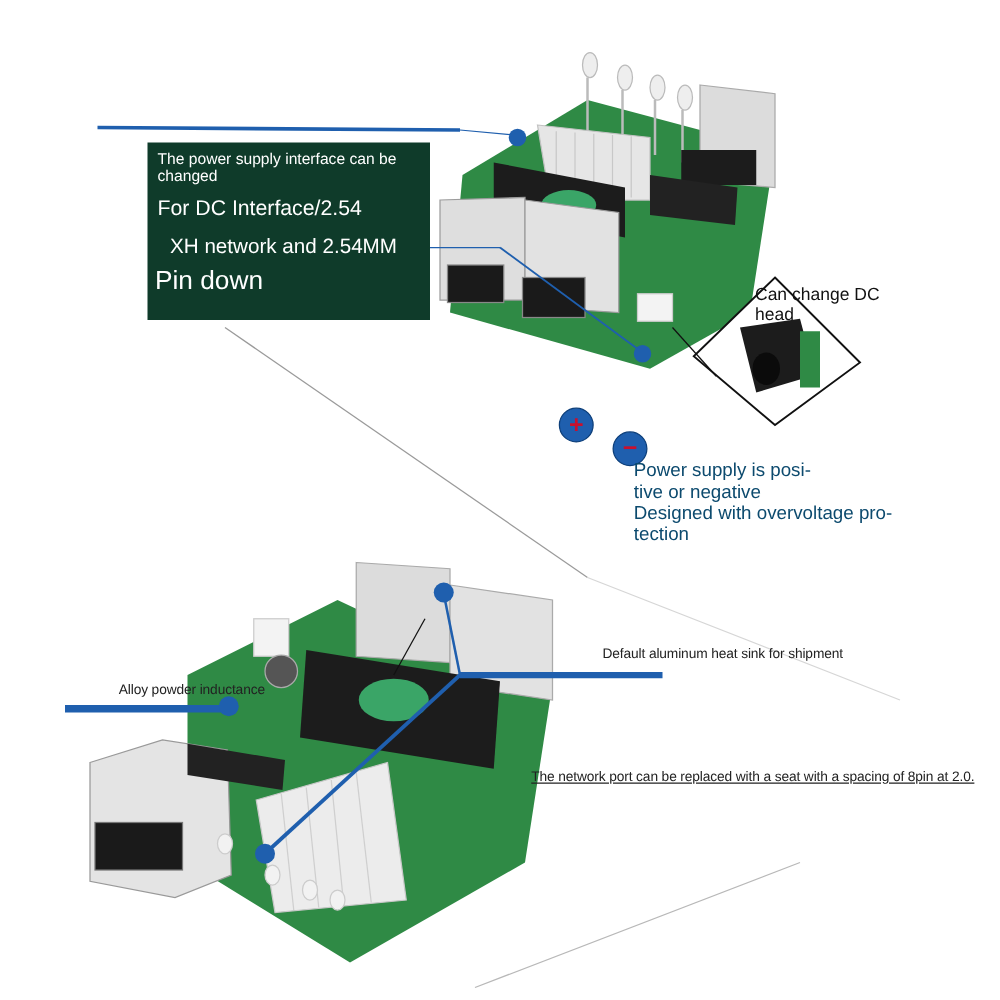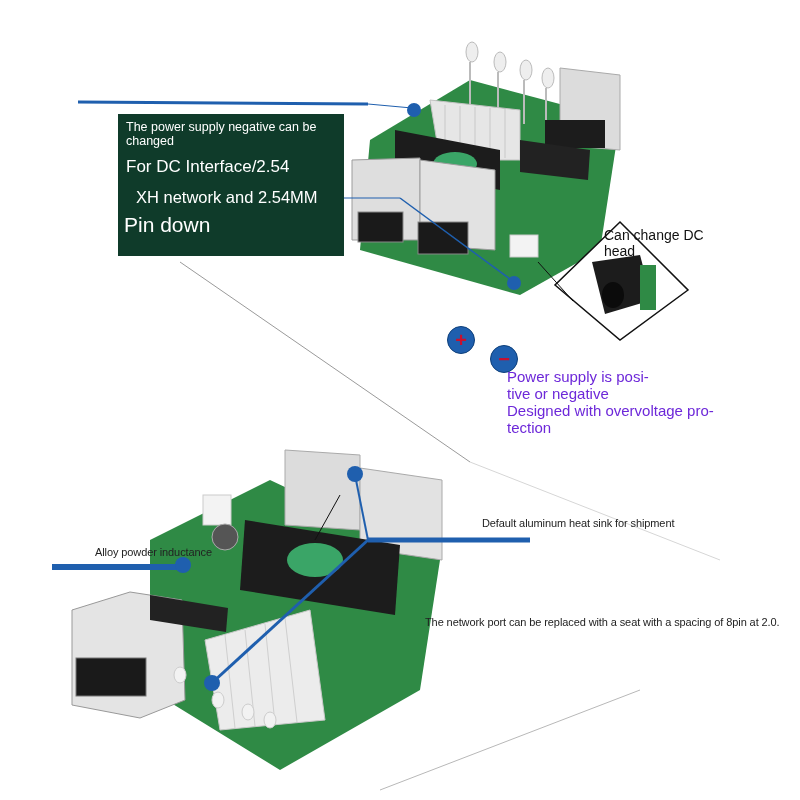--- a/index.html
+++ b/index.html
@@ -6,21 +6,21 @@
   body { width: 800px; height: 800px; position: relative; overflow: hidden; font-family: "Liberation Sans", sans-serif; }
   .abs { position: absolute; }
   .stage { position: absolute; left: 0; top: 0; width: 800px; height: 800px; }
   
   .gbox { position: absolute; left: 118px; top: 114px; width: 226px; height: 142px; background: #0f3b2a; color: #ffffff; box-sizing: border-box; padding: 4px 6px; }
   .gbox .l1 { font-size: 12.5px; line-height: 14px; margin: 2px 0 0 2px; }
   .gbox .l2 { font-size: 17px; line-height: 20px; margin: 9px 0 0 2px; }
   .gbox .l3 { font-size: 16.5px; line-height: 20px; margin: 10px 0 0 12px; }
   .gbox .l4 { font-size: 21px; line-height: 24px; margin: 6px 0 0 0; }
   .dclabel { position: absolute; left: 604px; top: 195px; font-size: 14px; line-height: 16px; color: #111; width: 130px; margin-top: 32px; }
-  .redtext { position: absolute; left: 507px; top: 368px; color: #6d28d9; font-size: 15px; line-height: 17px; width: 260px; }
+  .redtext { position: absolute; left: 507px; top: 368px; color: #0c4a6e; font-size: 15px; line-height: 17px; width: 260px; }
   .caption { position: absolute; color: #222; font-size: 11px; line-height: 13px; letter-spacing: -0.1px; margin-left: 39px; }
   .pm { position: absolute; width: 28px; height: 28px; border-radius: 50%; background: #1f5fae; border: 1.5px solid #0d3f7a; color: #c8102e; font-size: 20px; line-height: 26px; text-align: center; font-weight: bold; box-sizing: border-box; }
 </style>
 </head>
 <body>
 
 <div class="stage">
 
   <svg class="abs" style="left:0;top:0" width="800" height="800" viewBox="0 0 800 800">
 
@@ -122,34 +122,34 @@
     <circle cx="355" cy="474" r="8" fill="#1f5fae"></circle>
     <line x1="368" y1="540" x2="530" y2="540" stroke="#1f5fae" stroke-width="5"></line>
     <line x1="368" y1="540" x2="213" y2="682" stroke="#1f5fae" stroke-width="3"></line>
     <circle cx="212" cy="683" r="8" fill="#1f5fae"></circle>
     <line x1="52" y1="567" x2="178" y2="567" stroke="#1f5fae" stroke-width="6"></line>
     <circle cx="183" cy="565" r="8" fill="#1f5fae"></circle>
     <line x1="340" y1="495" x2="315" y2="540" stroke="#111" stroke-width="1"></line>
   </svg>
 
   <div class="gbox">
-    <div class="l1">The power supply negative can be changed</div>
+    <div class="l1">The power supply interface can be changed</div>
     <div class="l2">For DC Interface/2.54</div>
     <div class="l3">XH network and 2.54MM</div>
     <div class="l4">Pin down</div>
   </div>
 
   <div class="dclabel">Can change DC head</div>
 
   <div class="pm" style="left:447px;top:326px;">+</div>
   <div class="pm" style="left:490px;top:345px;">−</div>
 
   <div class="redtext">
     <div>Power supply is posi-</div>
     <div>tive or negative</div>
     <div>Designed with overvoltage pro-</div>
     <div>tection</div>
   </div>
 
   <div class="caption" style="left:443px;top:517px;">Default aluminum heat sink for shipment</div>
   <div class="caption" style="left:56px;top:546px;">Alloy powder inductance</div>
-  <div class="caption" style="left:386px;top:616px;width:360px;">The network port can be replaced with a seat with a spacing of 8pin at 2.0.</div>
+  <div class="caption" style="left:386px;top:616px;width:360px;text-decoration:underline;">The network port can be replaced with a seat with a spacing of 8pin at 2.0.</div>
 </div>
 
 </body></html>

